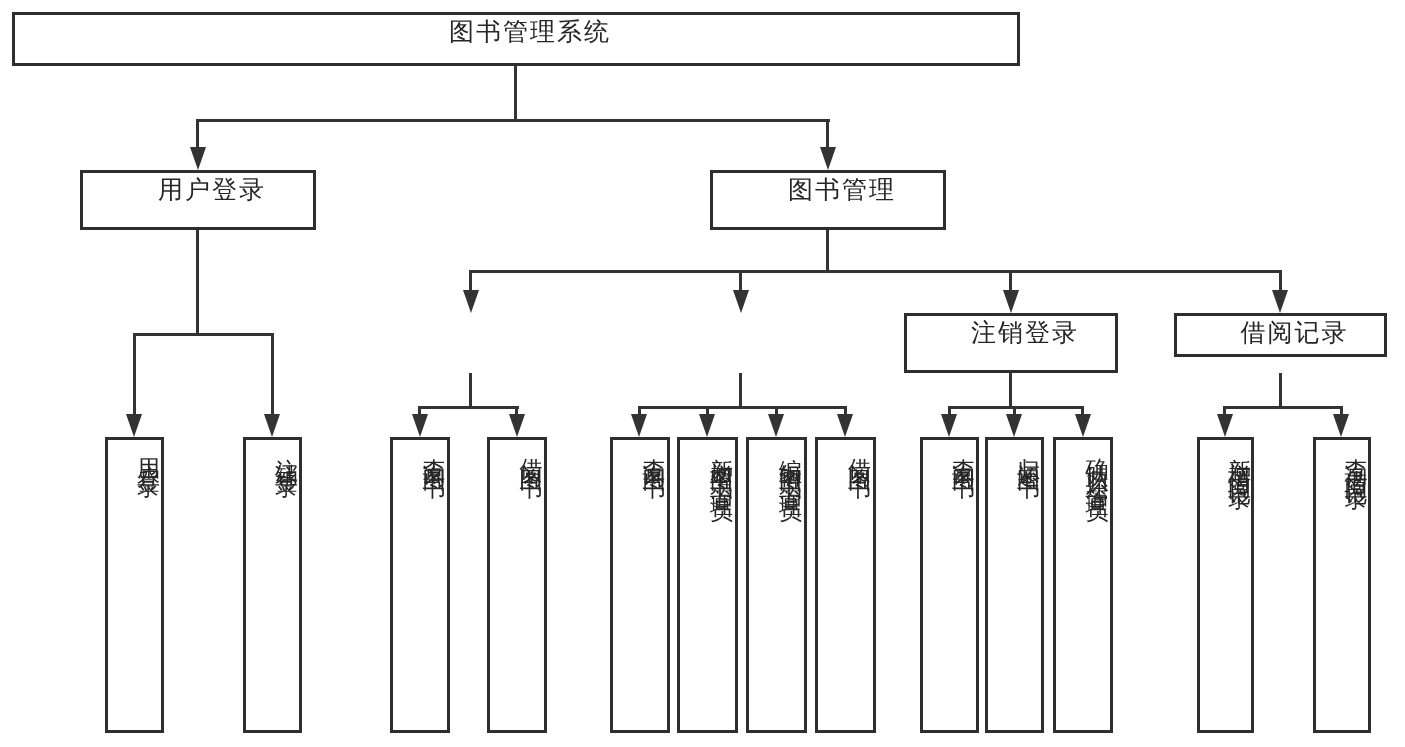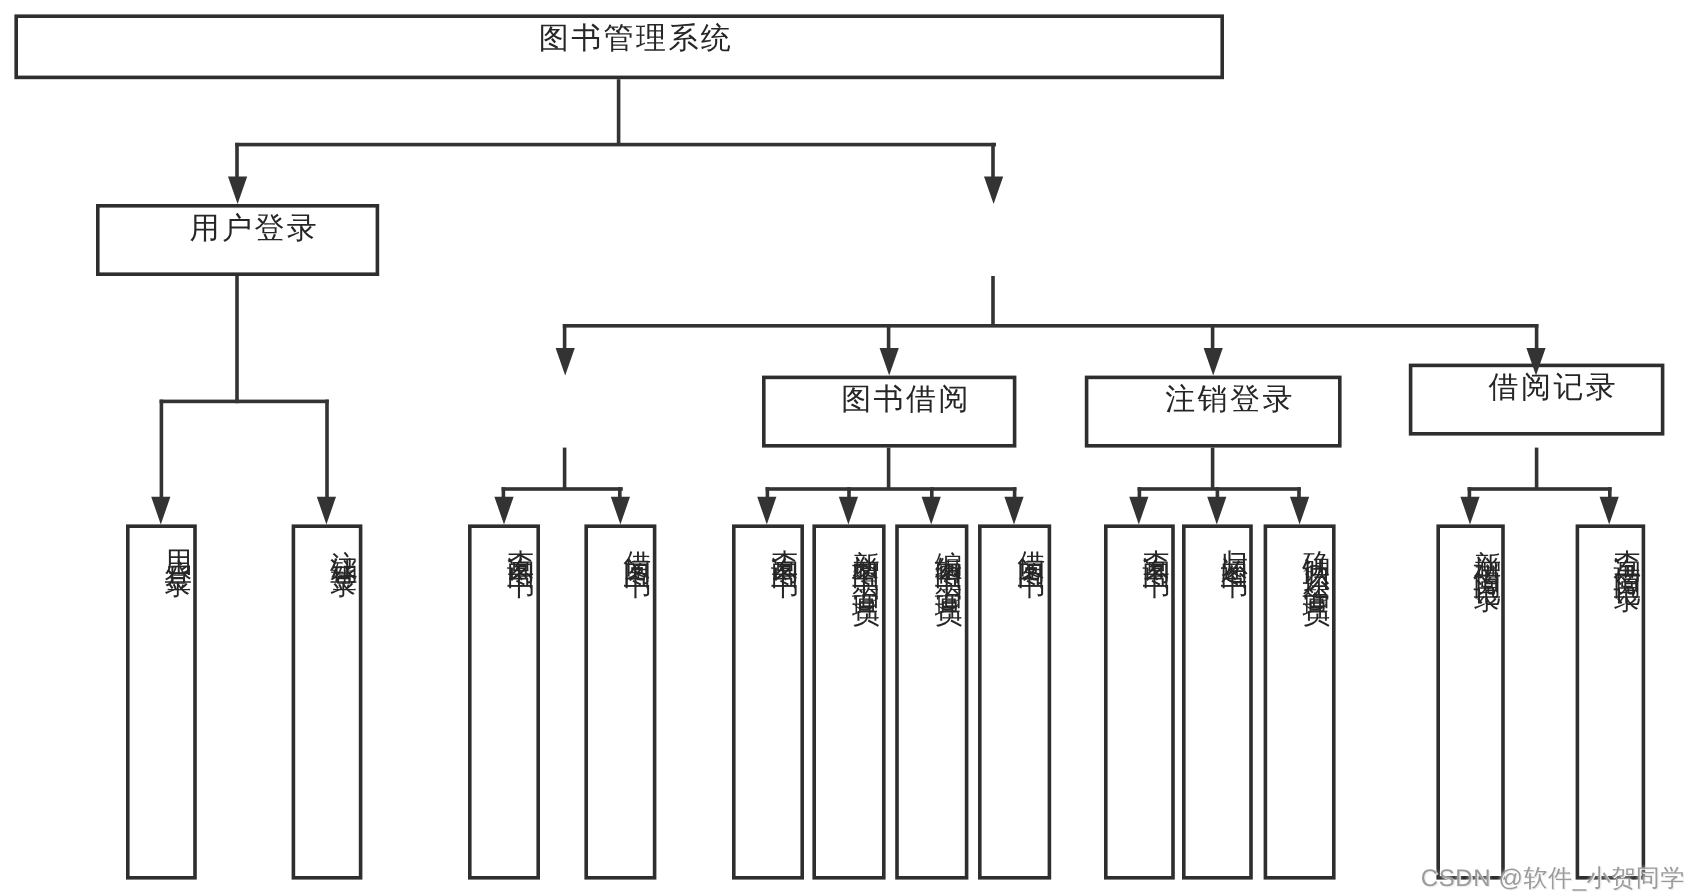--- a/index.html
+++ b/index.html
@@ -35,28 +35,28 @@
 
 <div id="canvas">
 
   <div class="box hbox" style="left:12px;top:12px;width:1008px;height:54px">
     <span>图书管理系统</span>
   </div>
 
   <div class="box hbox" style="left:80px;top:170px;width:236px;height:60px">
     <span>用户登录</span>
   </div>
+  <div class="box hbox" style="left:710px;top:170px;width:236px;height:60px">
+    <span>图书管理</span>
+  </div>
 
-  <div class="box hbox" style="left:635px;top:313px;width:212px;height:60px">
-    <span>图书借阅</span>
-  </div>
   <div class="box hbox" style="left:904px;top:313px;width:214px;height:60px">
     <span>注销登录</span>
   </div>
-  <div class="box hbox" style="left:1174px;top:303px;width:213px;height:60px">
+  <div class="box hbox" style="left:1174px;top:313px;width:213px;height:44px">
     <span>借阅记录</span>
   </div>
 
   <div class="box vbox" style="left:105px;top:437px;width:59px;height:296px">
     <span>用户登录</span>
   </div>
   <div class="box vbox" style="left:243px;top:437px;width:59px;height:296px">
     <span>注销登录</span>
   </div>
 
@@ -149,15 +149,14 @@
   <div class="v" style="left:1081px;top:406px;height:12px"></div>
   <div class="arrow" style="left:1075px;top:414px"></div>
 
   <div class="v" style="left:1279px;top:373px;height:35px"></div>
   <div class="h" style="left:1223px;top:406px;width:120px"></div>
   <div class="v" style="left:1223px;top:406px;height:12px"></div>
   <div class="arrow" style="left:1217px;top:414px"></div>
   <div class="v" style="left:1340px;top:406px;height:12px"></div>
   <div class="arrow" style="left:1333px;top:414px"></div>
 
-  <div id="watermark">CSDN @软件_小贺同学</div>
 
 </div>
 
 </body></html>

